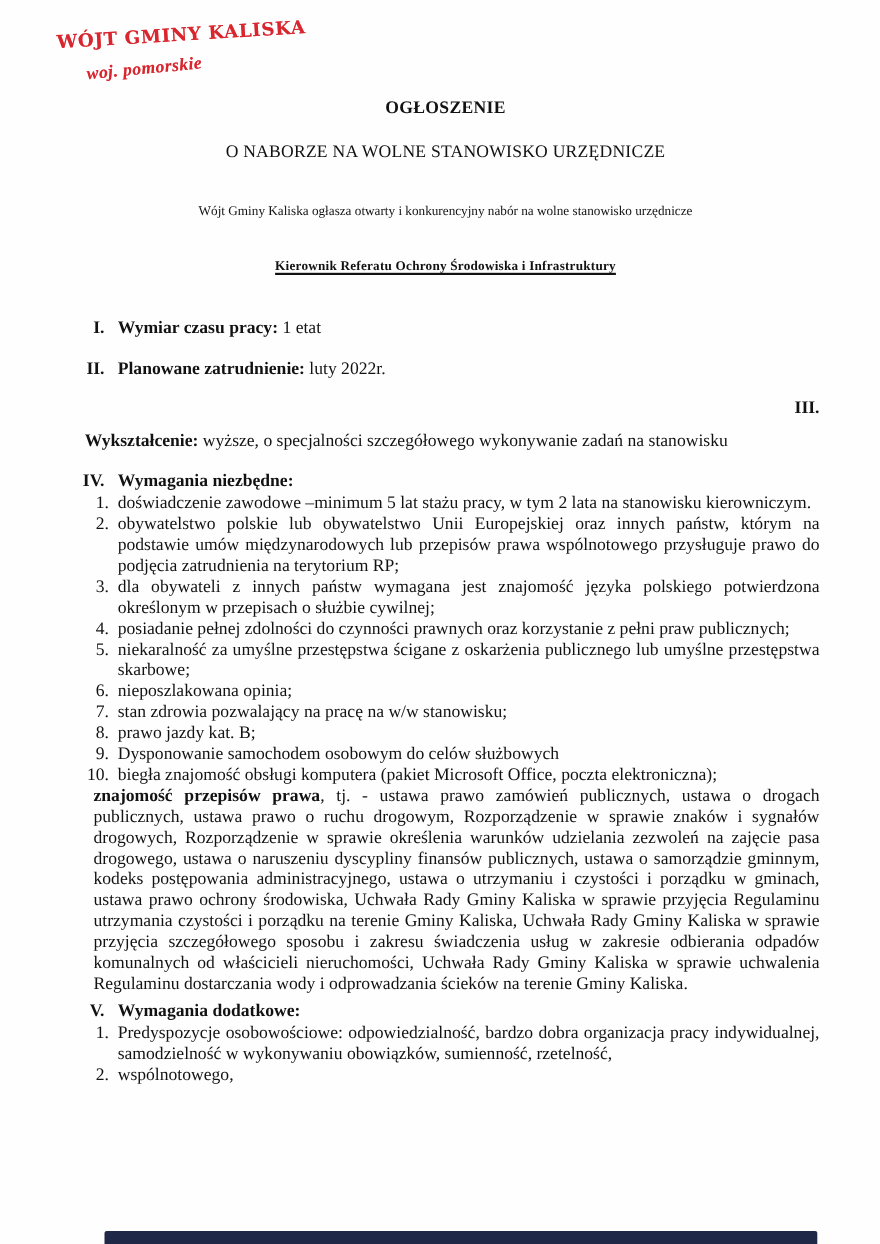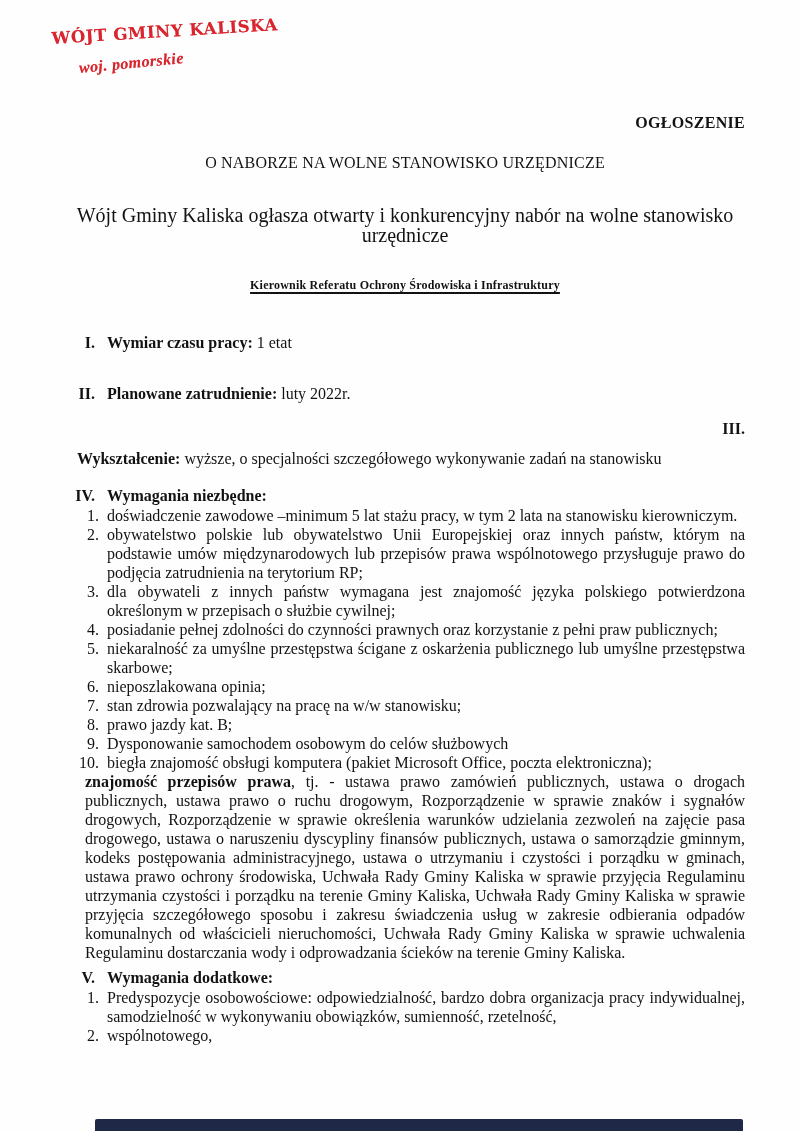--- a/index.html
+++ b/index.html
@@ -14,37 +14,37 @@
     font-family:"DejaVu Serif", serif; font-weight:bold; font-size:16.5px;
     letter-spacing:0.6px; transform:rotate(-1.5deg);
     text-shadow:0 0 0.6px rgba(220,40,50,.55);
   }
   .stamp-l2 {
     font-weight:bold; font-style:italic; font-size:16px; margin-top:9px; margin-left:26px;
     transform:rotate(-3.5deg); letter-spacing:0.4px;
     text-shadow:0 0 0.6px rgba(220,40,50,.55);
   }
   .centered { margin-left:65px; margin-right:55px; text-align:center; }
-  .h1 { padding-top:112px; font-weight:bold; font-size:16px; line-height:21px; letter-spacing:0.3px;text-align:right; }
+  .h1 { padding-top:88px; font-weight:bold; font-size:16px; line-height:21px; letter-spacing:0.3px; }
   .h2 { margin-top:19px; font-weight:normal; font-size:16px; line-height:21px; letter-spacing:0.2px; }
-  .intro { font-size:20px; line-height:20px; }
+  .intro { font-size:12px; line-height:20px; }
   .i1 { margin-top:32px; }
   .i2 { margin-top:9px; }
   .pos-title {
     margin-top:28px; font-weight:bold; font-size:12px; line-height:24px;
     text-decoration:underline; text-decoration-thickness:1.5px; text-underline-offset:3px;
     letter-spacing:0.2px;
   }
   
   .sec { display:flex; margin:0 55px 0 65px; font-size:16px; line-height:19px; }
   .rn { flex:0 0 30px; text-align:right; font-weight:bold; }
   .sec-body { margin-left:12px; flex:1; }
   .b { font-weight:bold; }
   .m1 { margin-top:36px; }
-  .m2 { margin-top:32px;font-family:Liberation Serif, serif; }
+  .m2 { margin-top:18px;font-family:Liberation Serif, serif; }
   .m3 { margin-top:16px;flex-direction:column; }
   .m4 { margin-top:18px; }
   .m5 { margin-top:6px; }
   
   .list { margin:1px 55px 0 65px; font-size:16px; line-height:19px; }
   .li { display:flex; }
   .ln { flex:0 0 34px; text-align:right; }
   .lt { flex:1; margin-left:8px; text-align:justify; }
   .cont { margin-left:20px; text-align:justify; }
   

